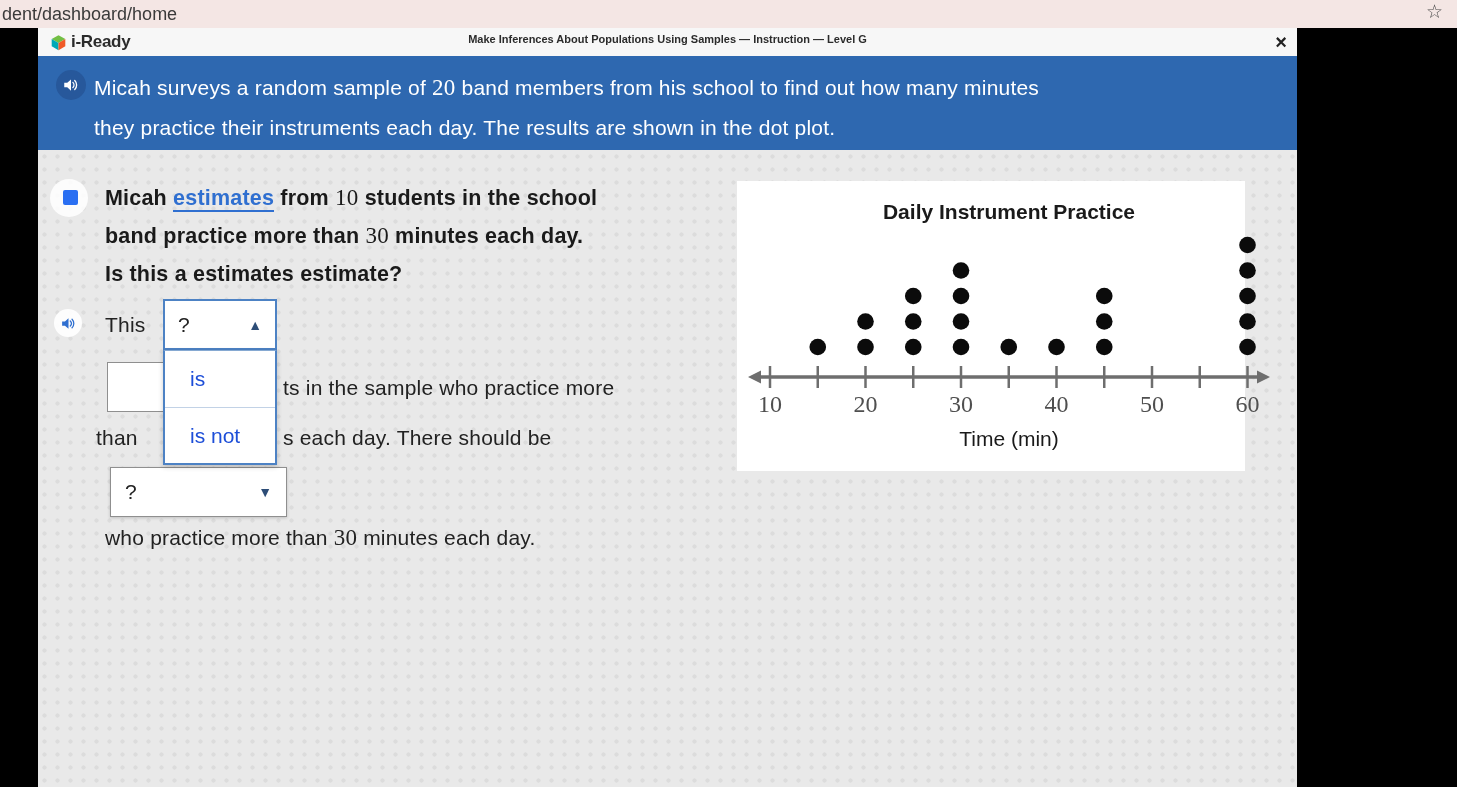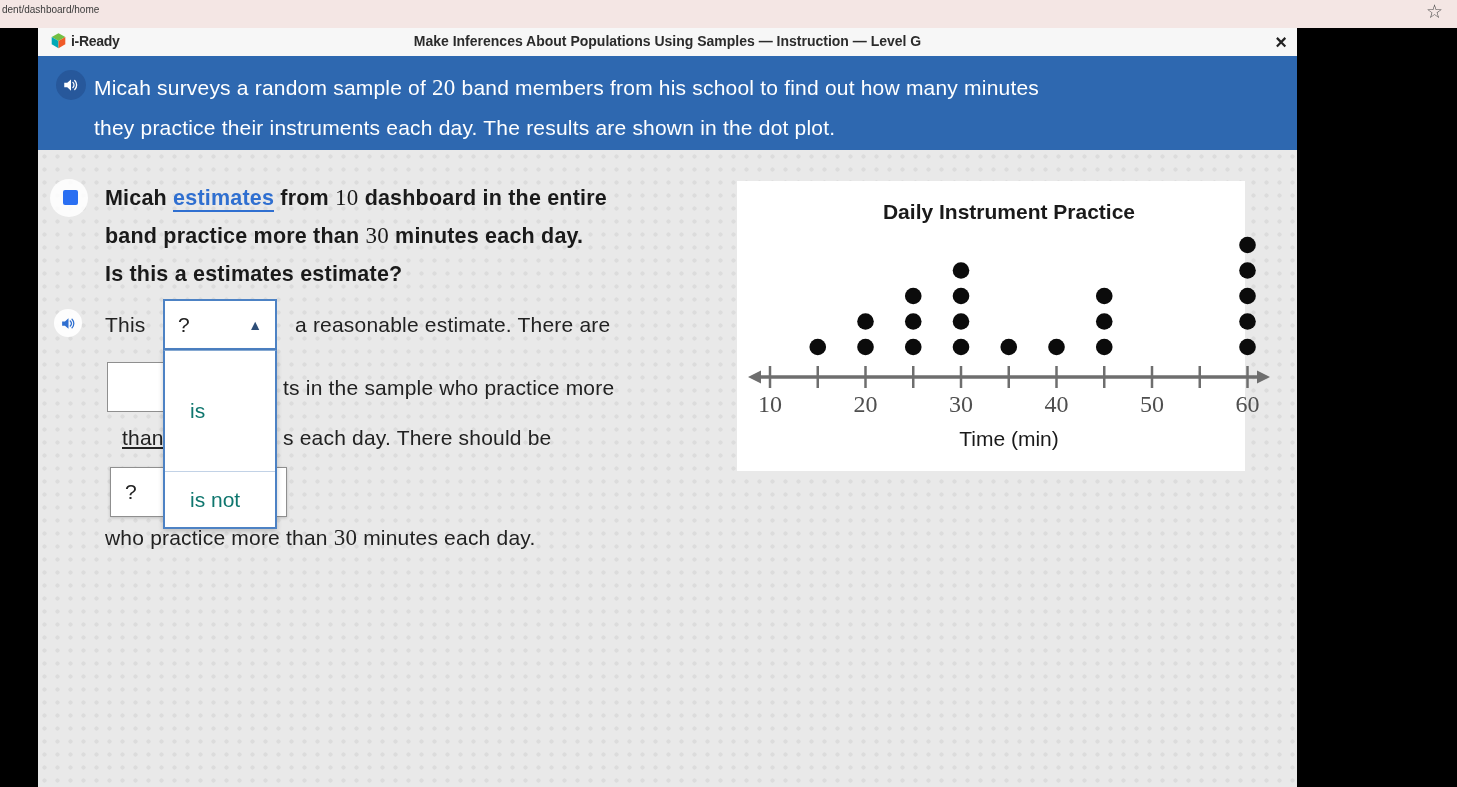--- a/index.html
+++ b/index.html
@@ -1,31 +1,31 @@
 <!DOCTYPE html>
 <html><head>
 <meta charset="utf-8">
 <style>
   * { margin:0; padding:0; box-sizing:border-box; }
   html,body { width:1457px; height:787px; overflow:hidden; background:#000; }
   body { font-family:"Liberation Sans","DejaVu Sans",sans-serif; }
 
   
   .browser-bar { position:relative; width:1457px; height:28px; background:#f4e6e4; }
-  .browser-bar .url { position:absolute; left:2px; top:4px; font-size:10px; color:#3a3a3a; }
+  .browser-bar .url { position:absolute; left:2px; top:4px; font-size:18px; color:#3a3a3a; }
   .browser-bar .star { position:absolute; right:14px; top:0px; font-size:19px; color:#4a4a4a; cursor:pointer; }
 
   
   .stage { position:relative; width:1457px; height:759px; background:#000; }
   .window { position:absolute; left:38px; top:0; width:1259px; height:759px; display:flex; flex-direction:column; background:#e9e9e9; }
 
   .win-header { position:relative; height:28px; background:#f7f7f7; flex:0 0 auto; }
   .logo { position:absolute; left:12px; top:4px; display:flex; align-items:center; gap:4px; }
-  .logo-text { font-size:14px; font-weight:700; color:#2b2b2b; letter-spacing:-0.3px; }
-  .win-title { position:absolute; left:0; right:0; top:5px; text-align:center; font-size:14px; font-weight:600; color:#2b2b2b; }
+  .logo-text { font-size:17px; font-weight:700; color:#2b2b2b; letter-spacing:-0.3px; }
+  .win-title { position:absolute; left:0; right:0; top:5px; text-align:center; font-size:11px; font-weight:600; color:#2b2b2b; }
   .close-btn { position:absolute; right:10px; top:2px; border:none; background:none; font-size:20px; font-weight:600; color:#222; cursor:pointer; line-height:24px; }
 
   
   .banner { position:relative; height:94px; background:#2e68b0; flex:0 0 auto; }
   .speaker-btn { position:absolute; left:18px; top:14px; width:30px; height:30px; border-radius:50%; border:none; background:#27589b; display:flex; align-items:center; justify-content:center; cursor:pointer; }
   .banner-text { position:absolute; left:56px; top:12px; width:1150px; color:#fff; font-size:21px; font-weight:500; line-height:40px; letter-spacing:0.2px; }
   .serif { font-family:"Liberation Serif","DejaVu Serif",serif; font-size:23px; font-weight:400; }
   .banner-text .serif { color:#fff; }
 
   
@@ -39,31 +39,31 @@
   .question { position:absolute; left:67px; top:29px; width:580px; font-size:21.5px; font-weight:700; color:#1a1a1a; line-height:38px; letter-spacing:0.2px; }
   .q-link { color:#2f6fd0; border-bottom:2px solid #2f6fd0; cursor:pointer; }
   .question .serif { font-weight:400; }
 
   .speaker2 { position:absolute; left:16px; top:159px; width:28px; height:28px; border-radius:50%; border:none; background:rgba(255,255,255,0.9); display:flex; align-items:center; justify-content:center; cursor:pointer; }
 
   .frag { position:absolute; font-size:21px; color:#222; line-height:30px; letter-spacing:0.2px; white-space:nowrap; }
   .f-this  { left:67px;  top:160px; }
   .f-a1    { left:257px; top:160px; }
   .f-l2    { left:245px; top:223px; }
-  .f-than  { left:84px;  top:273px;text-decoration:underline; }
+  .f-than  { left:58px;  top:273px; }
   .f-l3    { left:245px; top:273px; }
   .f-l4    { left:267px; top:326px; }
   .f-l5    { left:67px;  top:373px; }
 
   
   .dd1 { position:absolute; left:125px; top:149px; width:114px; z-index:5; }
   .dd1-btn { width:114px; height:51px; background:#fff; border:2px solid #4d82c4; display:flex; align-items:center; justify-content:space-between; padding:0 13px; font-size:21px; color:#222; cursor:pointer; }
   .dd-arrow { font-size:14px; color:#2d4d77; }
   .dd1-list { width:114px; background:#fff; border:2px solid #4d82c4; border-top:1px solid #86a9d2; box-shadow:0 2px 5px rgba(0,0,0,0.2); }
-  .dd1-item { height:56px; display:flex; align-items:center; padding-left:25px; font-size:21px; color:#0f766e; cursor:pointer; background:#fff;margin-top:32px; }
+  .dd1-item { height:56px; display:flex; align-items:center; padding-left:25px; font-size:21px; color:#1d4ed8; cursor:pointer; background:#fff; }
   .dd1-item + .dd1-item { border-top:1px solid #c2d2e6; }
 
   
   .blank2 { position:absolute; left:69px; top:212px; width:93px; height:50px; background:#fff; border:1.5px solid #8f8f8f; z-index:1; display:flex; align-items:center; justify-content:flex-end; padding-right:12px; font-size:21px; color:#222; cursor:pointer; }
 
   
   .dd3 { position:absolute; left:72px; top:317px; width:177px; height:50px; background:#fff; border:1.5px solid #8f8f8f; box-shadow:0 1px 3px rgba(0,0,0,0.18); display:flex; align-items:center; justify-content:space-between; padding:0 14px; font-size:21px; color:#222; cursor:pointer; z-index:2; }
 
   
   .plot-panel { position:absolute; left:699px; top:31px; width:508px; height:290px; background:#fff; }
@@ -105,21 +105,21 @@
         <div>they practice their instruments each day. The results are shown in the dot plot.</div>
       </div>
     </div>
 
     <div class="content">
 
       <div class="q-bullet-halo"></div>
       <div class="q-bullet"></div>
 
       <div class="question">
-        <div><span>Micah </span><span class="q-link">estimates</span><span> from </span><span class="serif">10</span><span> dashboard in the entire</span></div>
+        <div><span>Micah </span><span class="q-link">estimates</span><span> from </span><span class="serif">10</span><span> students in the school</span></div>
         <div><span>band practice more than </span><span class="serif">30</span><span> minutes each day.</span></div>
         <div>Is this a estimates estimate?</div>
       </div>
 
       <button class="speaker2">
         <svg width="17" height="17" viewBox="0 0 24 24">
           <polygon points="3,9 7,9 12,4.5 12,19.5 7,15 3,15" fill="#2f6fd0"></polygon>
           <path d="M14.5 8.5 a5 5 0 0 1 0 7" stroke="#2f6fd0" stroke-width="1.8" fill="none" stroke-linecap="round"></path>
           <path d="M17 6 a8.5 8.5 0 0 1 0 12" stroke="#2f6fd0" stroke-width="1.8" fill="none" stroke-linecap="round"></path>
         </svg>
@@ -131,21 +131,20 @@
         <div class="dd1-btn">
           <span>?</span>
           <span class="dd-arrow">▲</span>
         </div>
         <div class="dd1-list">
           <div class="dd1-item">is</div>
           <div class="dd1-item">is not</div>
         </div>
       </div>
 
-      <div class="frag f-a1">a reasonable estimate. There are</div>
 
       <div class="blank2">?</div>
 
       <div class="frag f-l2">ts in the sample who practice more</div>
       <div class="frag f-than">than</div>
       <div class="frag f-l3">s each day. There should be</div>
 
       <div class="dd3">
         <span>?</span>
         <span class="dd-arrow">▼</span>

